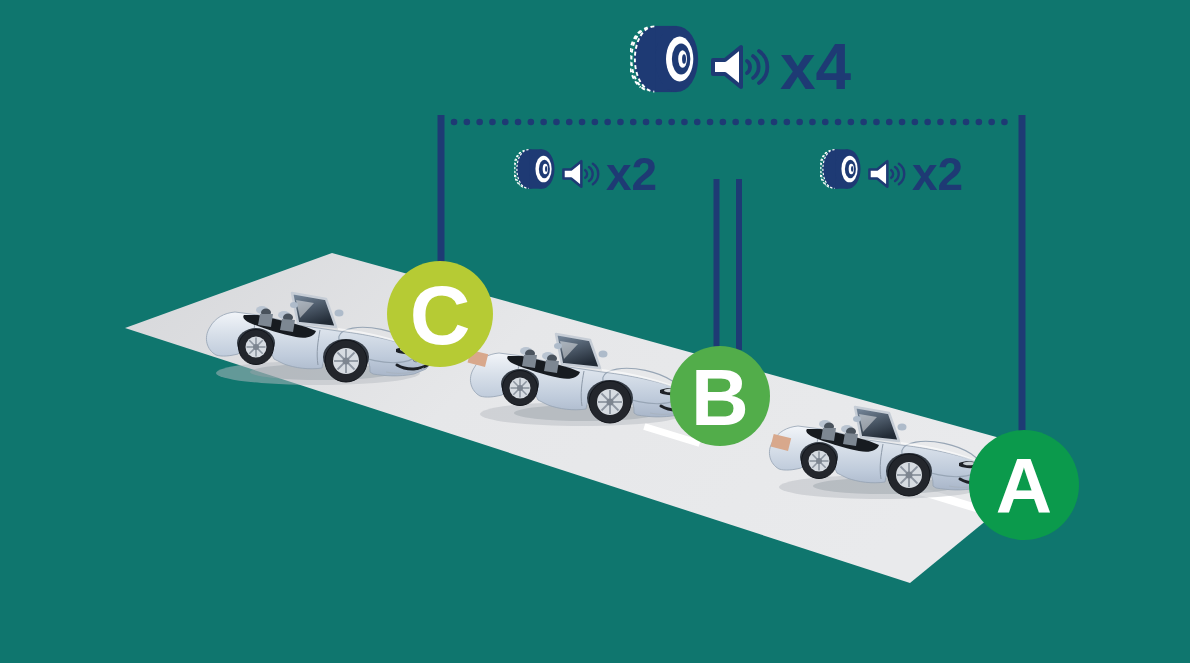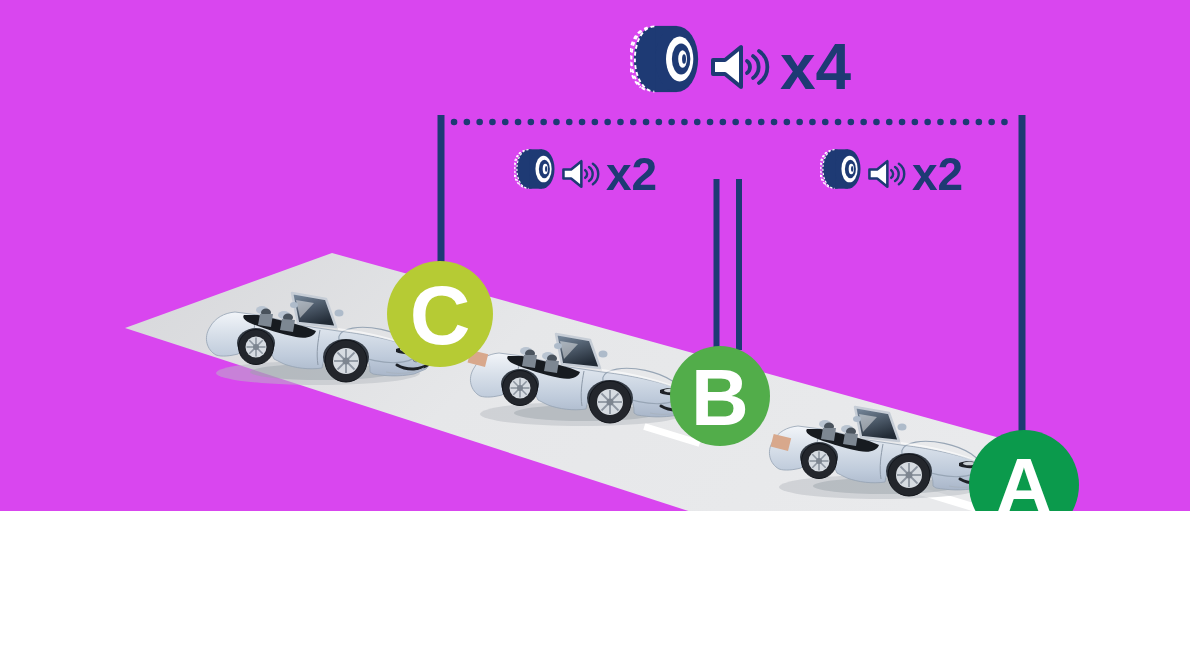--- a/index.html
+++ b/index.html
@@ -1,17 +1,17 @@
 <!DOCTYPE html>
 <html><head>
 <meta charset="utf-8">
 <style>
   html,body{margin:0;padding:0;background:#ffffff;}
   .stage{
-    position:relative;width:1190px;height:511px;background:#d946ef;overflow:hidden;
+    position:relative;width:1190px;height:663px;background:#0f766e;overflow:hidden;
     font-family:"Liberation Sans", sans-serif;
   }
   svg{display:block;}
   .count-label{fill:#1e3a74;font-weight:bold;font-family:"Liberation Sans", sans-serif;}
   .count-label.big{font-size:64px;}
   .count-label.small{font-size:46px;}
   .badge-letter{fill:#ffffff;font-weight:bold;font-family:"Liberation Sans", sans-serif;text-anchor:middle;}
   .navy-line{stroke:#1e3a74;fill:none;}
   .dotline{stroke:#1e3a74;stroke-width:6.5;stroke-linecap:round;stroke-dasharray:0.1 12.7;fill:none;}
   .lane-dash{fill:#ffffff;}

